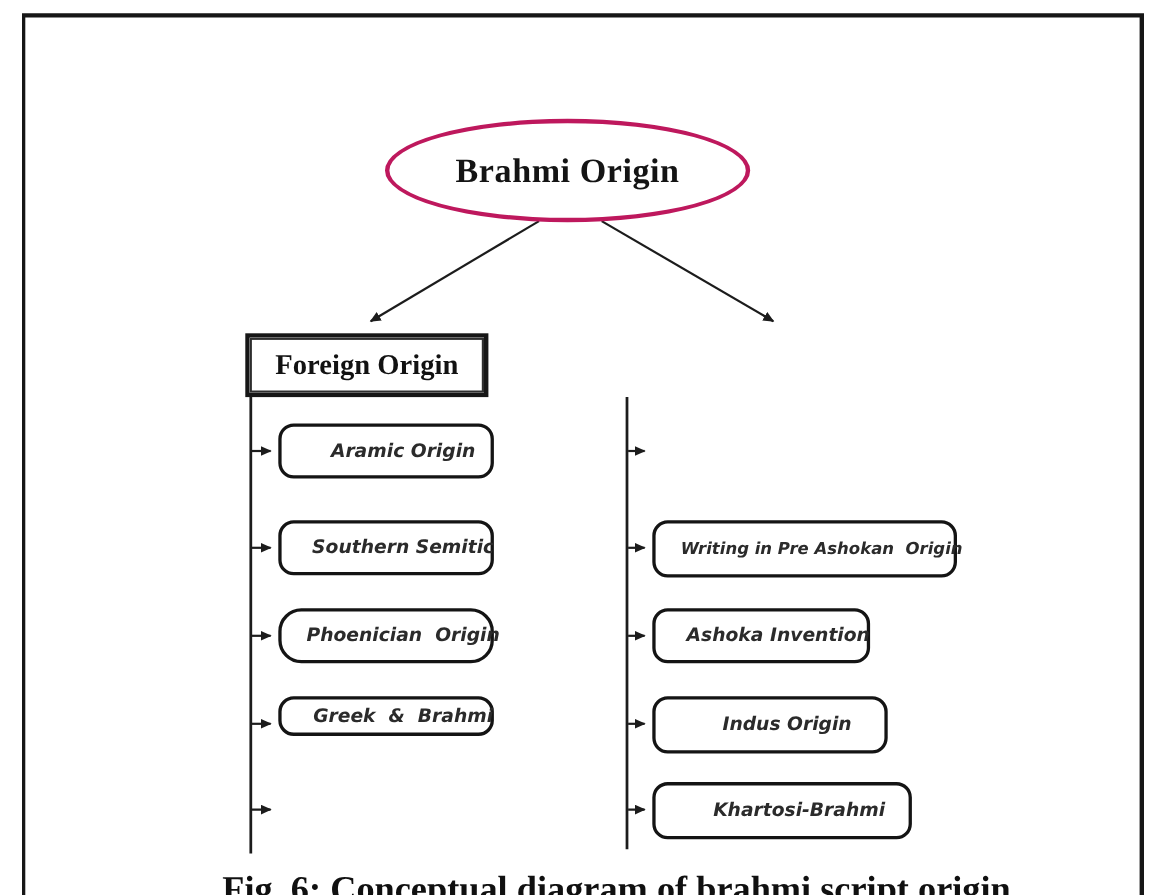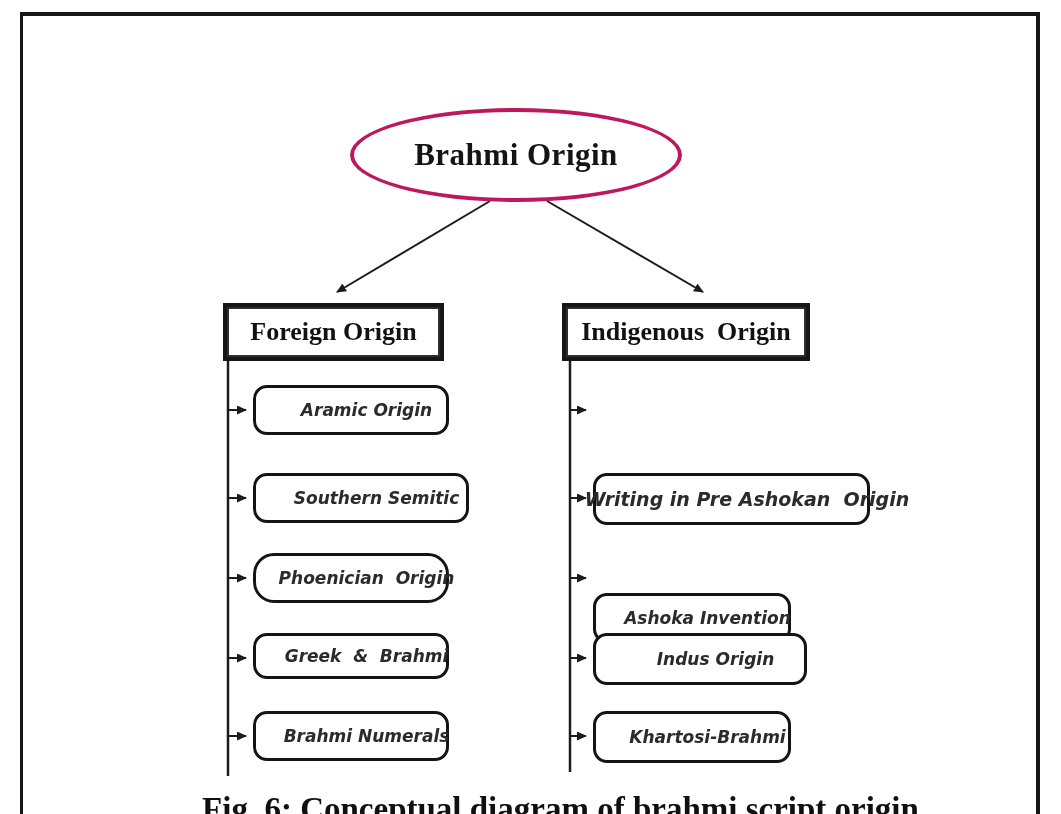--- a/index.html
+++ b/index.html
@@ -39,21 +39,21 @@
     font:bold 26px "Liberation Serif", serif; color:#121212; white-space:pre;
   }
 
   .child {
     position:absolute; border:3px solid #141414; border-radius:14px;
     background:#ffffff; display:flex; align-items:center; justify-content:center;padding-left:31px;
   }
   .child .lbl {
     font:italic 700 17px "DejaVu Sans", sans-serif; color:#2b2b2b; white-space:pre;
   }
-  .child.small-text .lbl { font-size:19px; }
+  .child.small-text .lbl { font-size:15px; }
 
   .caption {
     position:absolute; top:791px; left:0; width:100%; padding-left:60px;
     text-align:center; font:bold 33px "Liberation Serif", serif; color:#101010;
     white-space:nowrap;
   }
 </style>
 </head>
 <body>
 
@@ -90,50 +90,42 @@
   <div class="ellipse">
     <span class="lbl">Brahmi Origin</span>
   </div>
 
   <div class="hdr" style="left:223px; top:303px; width:221px; height:58px;">
     <div class="hdr-inner">
       <span class="lbl">Foreign Origin</span>
     </div>
   </div>
 
-  <div class="hdr" style="left:562px; top:303px; width:248px; height:58px;">
-    <div class="hdr-inner">
-      <span class="lbl">Indigenous  Origin</span>
-    </div>
-  </div>
 
   <div class="child" style="left:253px; top:385px; width:196px; height:50px;">
     <span class="lbl">Aramic Origin</span>
   </div>
-  <div class="child" style="left:253px; top:473px; width:216px; height:50px;">
+  <div class="child" style="left:253px; top:473px; width:196px; height:50px;">
     <span class="lbl">Southern Semitic</span>
   </div>
   <div class="child" style="left:253px; top:553px; width:196px; height:50px;border-radius:21px;">
     <span class="lbl">Phoenician  Origin</span>
   </div>
-  <div class="child" style="left:253px; top:633px; width:196px; height:46px;">
+  <div class="child" style="left:253px; top:633px; width:196px; height:36px;">
     <span class="lbl">Greek  &amp;  Brahmi</span>
-  </div>
-  <div class="child" style="left:253px; top:711px; width:196px; height:50px;">
-    <span class="lbl">Brahmi Numerals</span>
   </div>
 
   <div class="child small-text" style="left:593px; top:473px; width:277px; height:52px;">
     <span class="lbl">Writing in Pre Ashokan  Origin</span>
   </div>
-  <div class="child" style="left:593px; top:553px; width:198px; height:50px;margin-top:40px;">
+  <div class="child" style="left:593px; top:553px; width:198px; height:50px;">
     <span class="lbl">Ashoka Invention</span>
   </div>
   <div class="child" style="left:593px; top:633px; width:214px; height:52px;">
     <span class="lbl">Indus Origin</span>
   </div>
-  <div class="child" style="left:593px; top:711px; width:198px; height:52px;">
+  <div class="child" style="left:593px; top:711px; width:236px; height:52px;">
     <span class="lbl">Khartosi-Brahmi</span>
   </div>
 
   <div class="caption">Fig. 6: Conceptual diagram of brahmi script origin</div>
 
 </div>
 
 </body></html>

